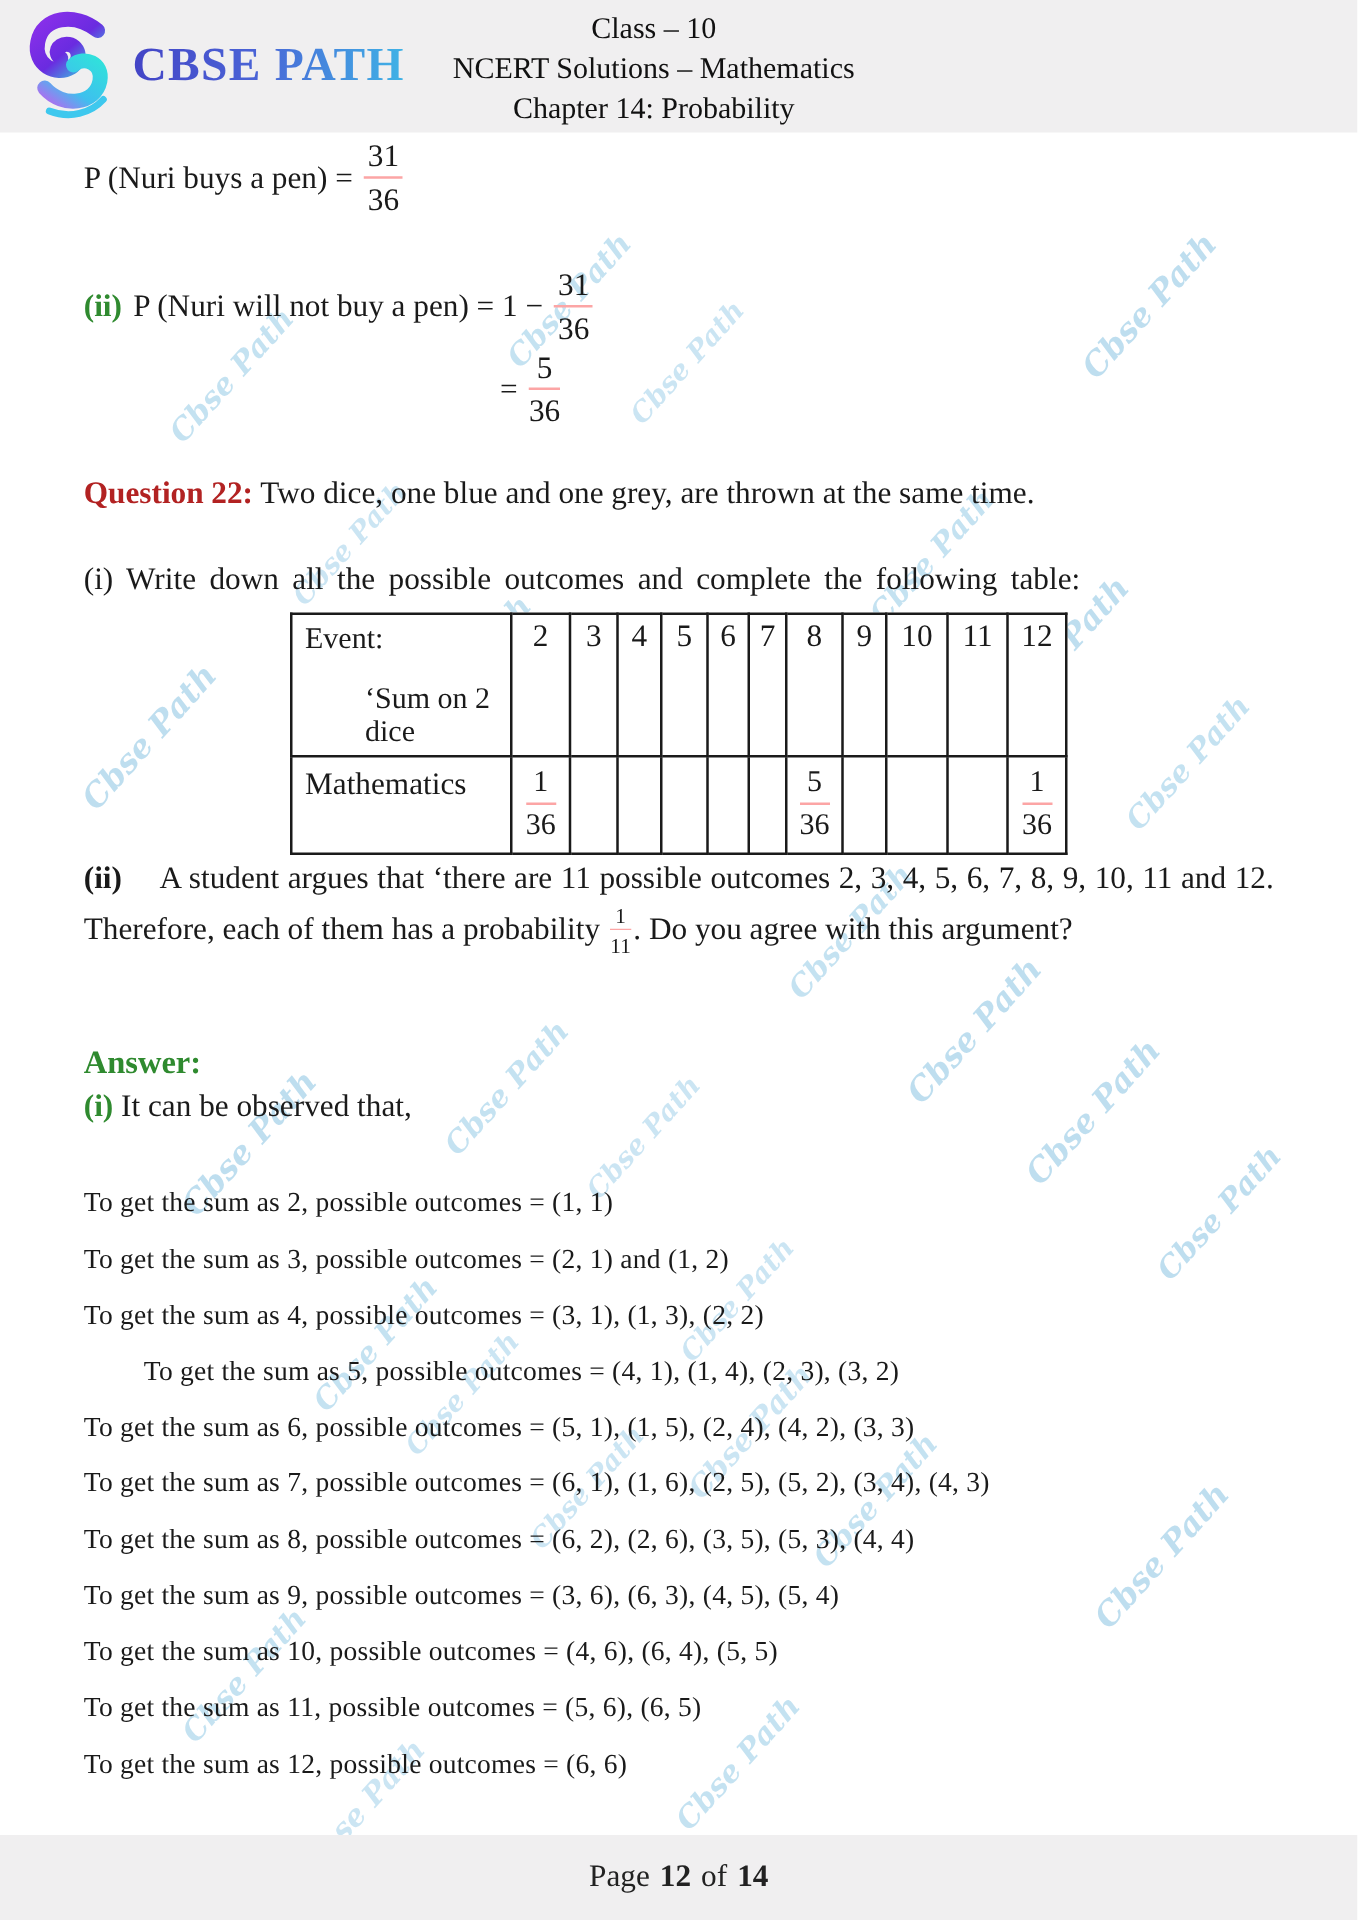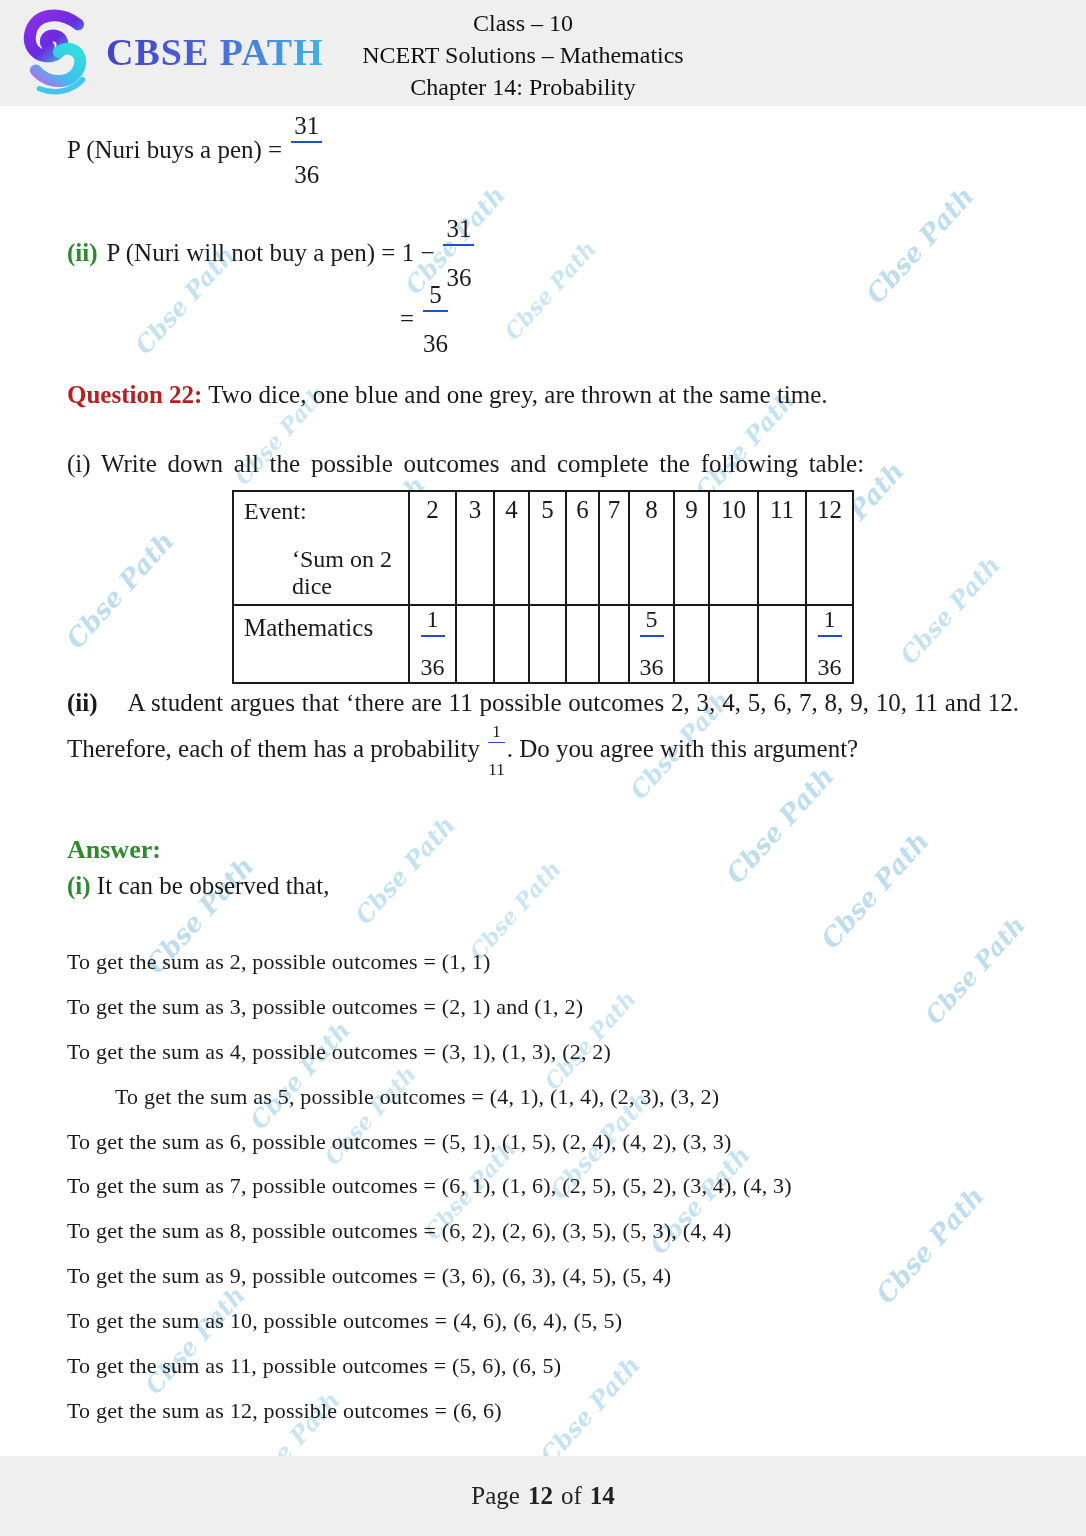--- a/index.html
+++ b/index.html
@@ -31,22 +31,22 @@
     -webkit-background-clip:text; background-clip:text; color:transparent;
   }
   .header-center {
     position:absolute; left:120px; right:160px; top:7px; text-align:center;
     font-size:24px; line-height:32px; color:#111; font-weight:500;
   }
 
   
   .eqrow { position:absolute; display:flex; align-items:center; gap:9px; font-size:25px; }
   .frac { display:inline-block; vertical-align:middle; text-align:center; line-height:1.08; }
-  .frac .fnum { display:block; padding:0 3px 2px; border-bottom:2px solid #1d4ed8; }
-  .frac .fden { display:block; padding-top:18px; }
+  .frac .fnum { display:block; padding:0 3px 2px; border-bottom:2px solid #fca5a5; }
+  .frac .fden { display:block; padding-top:4px; }
   .frac-sm { font-size:17px; line-height:1.05; margin:0 2px; }
   .frac-sm .fnum { border-bottom-width:1.5px; padding-bottom:1px; }
 
   .green { color:#2f8a2f; font-weight:bold; }
   .red   { color:#b22222; font-weight:bold; }
   .bold  { font-weight:bold; }
 
   
   .qline { position:absolute; left:67px; width:952px; font-size:25px; line-height:34px; }
   .spread { word-spacing:4.5px; }
@@ -65,21 +65,21 @@
   td.event-cell { text-align:left; padding:6px 8px 4px 10px; font-size:24px; }
   td.event-cell .event-line2 { margin-top:21px;margin-left:48px; }
   td.prob-label { vertical-align:top; text-align:left; padding:8px 8px 0 10px; }
   .row-prob .frac { font-size:24px; }
 
   
   .sumline { position:absolute; left:67px; font-size:22px; letter-spacing:.2px;text-align:right; }
 
   
   .footer {
-    position:absolute; left:0; bottom:0; width:1086px; height:80px;
+    position:absolute; left:0; bottom:0; width:1086px; height:68px;
     background:#f0eff0; display:flex; align-items:center; justify-content:center;
     gap:8px; font-size:25px; color:#222;
   }
 </style>
 </head>
 <body>
 
 <div id="wm-layer">
     <div class="wm" style="left: 455px; top: 240px; font-size: 24px; color: rgba(125, 190, 224, 0.45);">Cbse Path</div>
     <div class="wm" style="left: 550px; top: 290px; font-size: 22px; color: rgba(125, 190, 224, 0.4);">Cbse Path</div>

